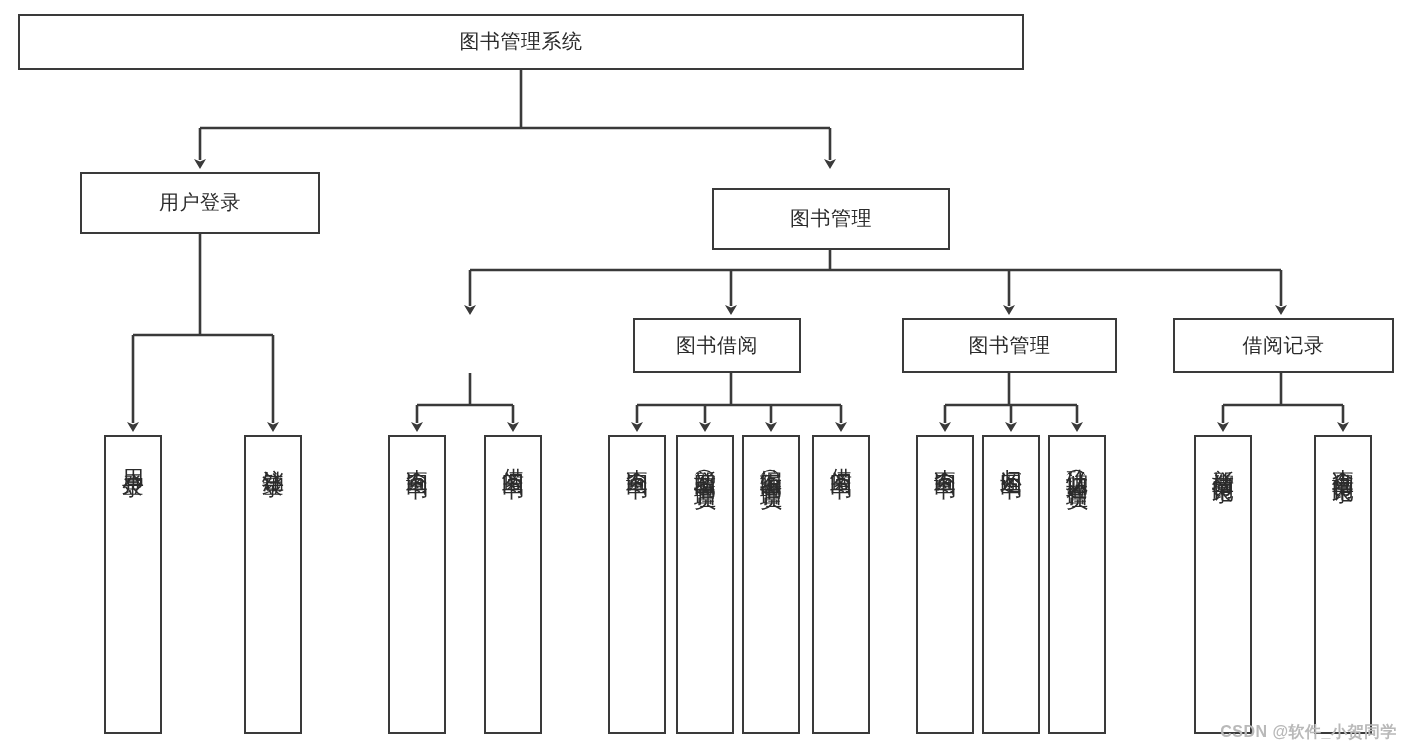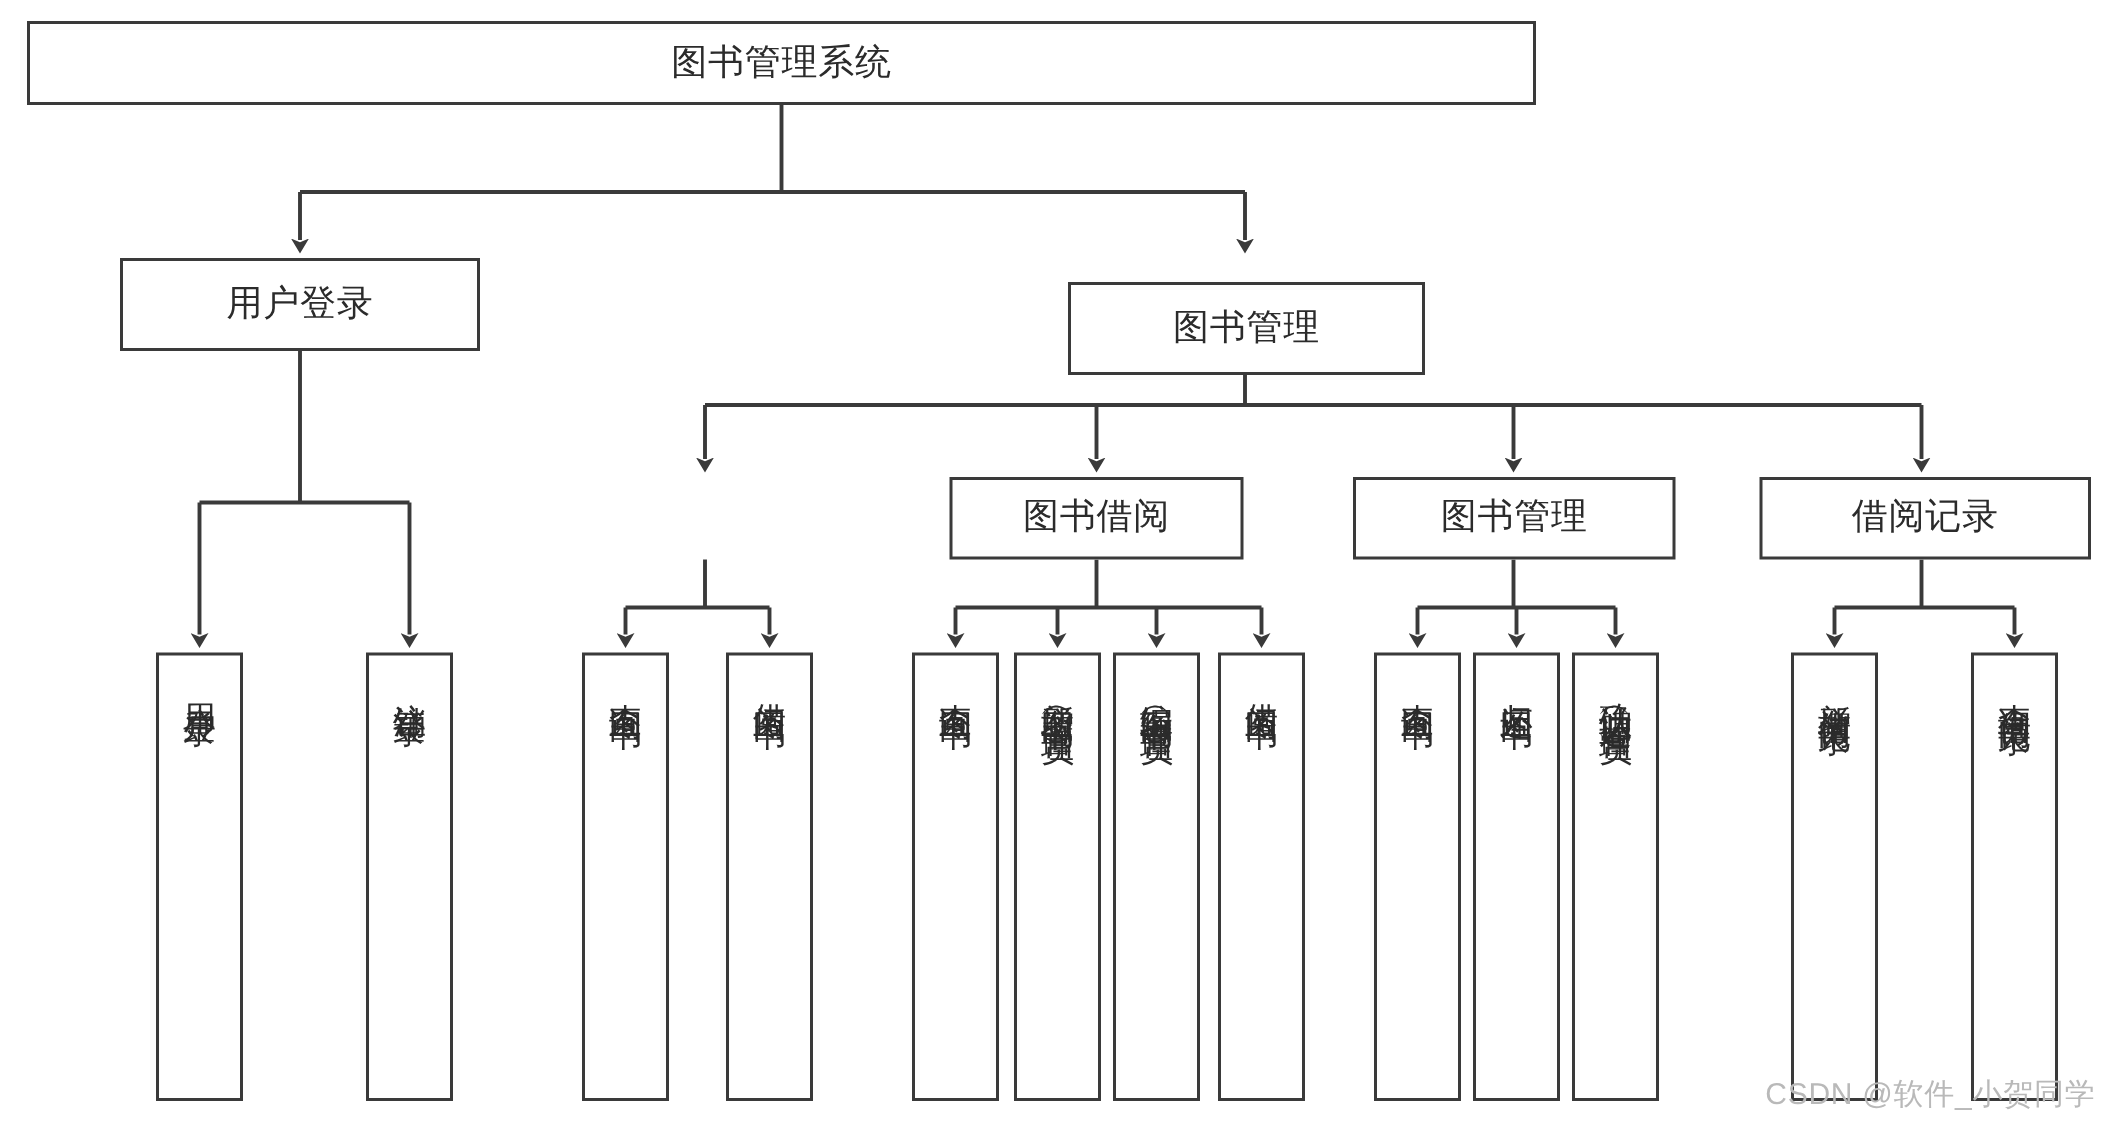--- a/index.html
+++ b/index.html
@@ -37,46 +37,47 @@
     color: #2b2b2b;
   }
   .node .label {
     display: block;
     text-align: center;
     line-height: 1.18;
     letter-spacing: 0.5px;
   }
   
   .node.horiz .label {
-    font-size: 24px;
+    font-size: 20px;
     writing-mode: horizontal-tb;
   }
   
   .node.vert {
     align-items: flex-start;
     justify-content: center;
     padding-top: 14px;
   }
   .node.vert .label {
     writing-mode: vertical-rl;
     text-orientation: upright;
     font-size: 22px;
     line-height: 1.0;
     letter-spacing: 3px;
     white-space: nowrap;
   }
   #watermark {
     position: absolute;
     right: 8px;
     bottom: 4px;
-    font-size: 20px;
+    font-size: 16px;
     color: #b9b9b9;
     letter-spacing: 0.5px;
     white-space: nowrap;
     user-select: none;
+    font-weight: bold;
   }
 </style>
 </head>
 <body>
 
 <div id="canvas">
 
   <svg class="wires" viewBox="0 0 1405 747">
     <defs>
       <marker id="arrow" markerWidth="10" markerHeight="12" refX="1" refY="6" orient="auto" markerUnits="userSpaceOnUse">
@@ -131,21 +132,21 @@
     <span class="label">图书管理系统</span>
   </div>
 
   <div class="node horiz" style="left:80px;top:172px;width:240px;height:62px;">
     <span class="label">用户登录</span>
   </div>
   <div class="node horiz" style="left:712px;top:188px;width:238px;height:62px;">
     <span class="label">图书管理</span>
   </div>
 
-  <div class="node horiz" style="left:633px;top:318px;width:196px;height:55px;">
+  <div class="node horiz" style="left:633px;top:318px;width:168px;height:55px;">
     <span class="label">图书借阅</span>
   </div>
   <div class="node horiz" style="left:902px;top:318px;width:215px;height:55px;">
     <span class="label">图书管理</span>
   </div>
   <div class="node horiz" style="left:1173px;top:318px;width:221px;height:55px;">
     <span class="label">借阅记录</span>
   </div>
 
   <div class="node vert" style="left:104px;top:435px;width:58px;height:299px;">

